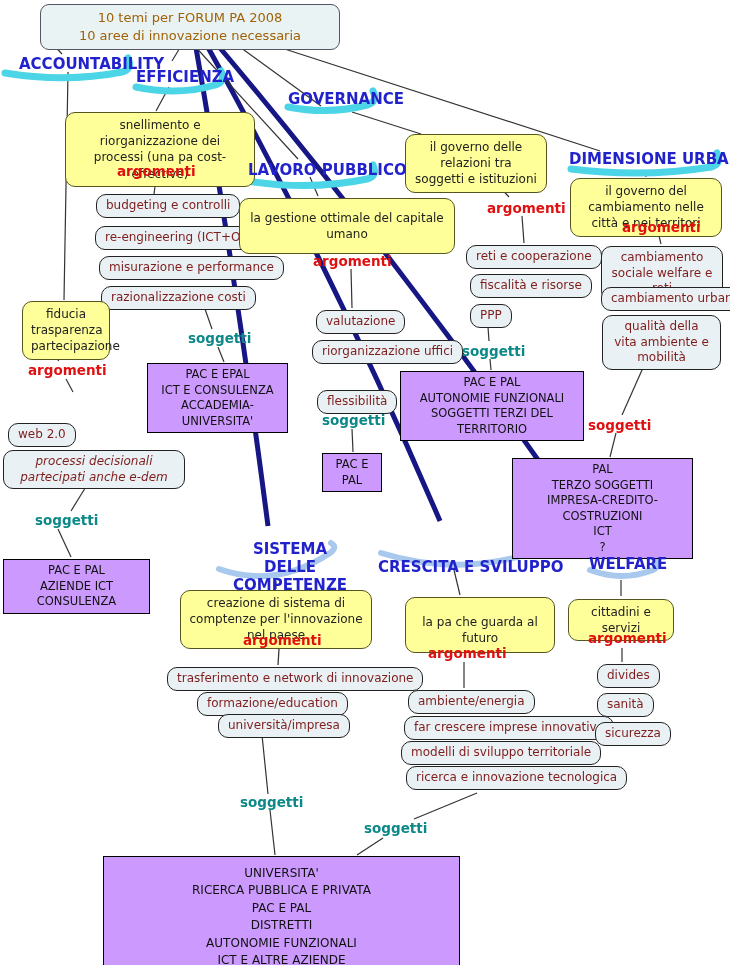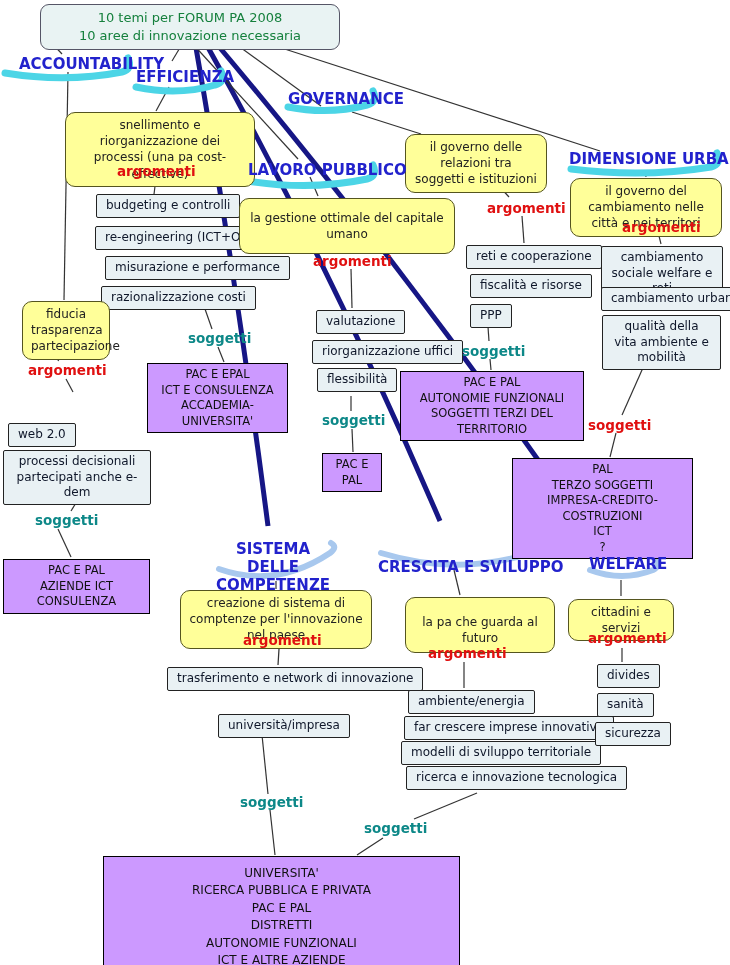--- a/index.html
+++ b/index.html
@@ -1,27 +1,27 @@
 <!DOCTYPE html>
 <html style="--header-blue: #2222cc; --argomenti-red: #e01010; --soggetti-teal: #0d8888; --topic-yellow: #ffff99; --item-fill: #e9f1f4; --subject-purple: #cc99ff; --link-navy: #161685; --thin-line: #333333; --swoosh-cyan: #4cd5e6; --swoosh-blue: #a8c8ee; --title-fill: #e9f3f3;"><head>
 <meta charset="utf-8">
 <style>
   html,body{margin:0;padding:0;background:#fff;}
   #map{position:relative;width:730px;height:965px;background:#ffffff;overflow:hidden;
        font-family:"DejaVu Sans","Liberation Sans",sans-serif;color:#1a1a1a;}
   #links{position:absolute;left:0;top:0;z-index:0;}
   .node{position:absolute;box-sizing:border-box;z-index:2;}
   .title-box{background:var(--title-fill,#e9f3f3);border:1px solid #556;border-radius:9px;
-       font-size:13px;text-align:center;line-height:1.4;padding:4px 8px;color:#15803d;}
+       font-size:13px;text-align:center;line-height:1.4;padding:4px 8px;color:#a16207;}
   .hdr{font-weight:bold;font-size:15px;color:var(--header-blue,#2222cc);white-space:nowrap;z-index:3;}
   .hdr.two{white-space:normal;text-align:center;line-height:1.2;}
   .topic{background:var(--topic-yellow,#ffff99);border:1px solid #55551f;border-radius:10px;
        font-size:12px;text-align:center;padding:4px 8px;line-height:1.35;color:#222;}
-  .item{background:var(--item-fill,#e9f1f4);border:1px solid #222;border-radius:2px;
-       font-size:12px;text-align:center;padding:3px 9px;line-height:1.3;white-space:nowrap;color:#0f172a;}
+  .item{background:var(--item-fill,#e9f1f4);border:1px solid #222;border-radius:10px;
+       font-size:12px;text-align:center;padding:3px 9px;line-height:1.3;white-space:nowrap;color:#7f1d1d;}
   .item.wrap{white-space:normal;}
   .subj{background:var(--subject-purple,#cc99ff);border:1.5px solid #000;font-size:11.5px;
        text-align:center;line-height:1.35;padding:3px 4px;color:#111;}
   .subj.big{font-size:12px;line-height:1.45;padding:8px 4px;}
   .lbl{position:absolute;font-weight:bold;font-size:13.5px;white-space:nowrap;z-index:3;}
   .lbl-a{color:var(--argomenti-red,#e01010);}
   .lbl-s{color:var(--soggetti-teal,#0d8888);}
   .lbl-s.red{color:var(--argomenti-red,#e01010);}
   .thin{stroke:var(--thin-line,#333333);stroke-width:1.2;fill:none;}
   .thick{stroke:var(--link-navy,#161685);stroke-width:5;fill:none;}
@@ -96,53 +96,53 @@
   <div class="node title-box" style="left:40px;top:4px;width:300px;">
     <div>10 temi per FORUM PA 2008</div>
     <div>10 aree di innovazione necessaria</div>
   </div>
 
   <div class="node hdr" style="left:7px;top:55px;margin-left:12px;">ACCOUNTABILITY</div>
   <div class="node hdr" style="left:136px;top:68px;">EFFICIENZA</div>
   <div class="node hdr" style="left:288px;top:90px;">GOVERNANCE</div>
   <div class="node hdr" style="left:248px;top:161px;">LAVORO PUBBLICO</div>
   <div class="node hdr" style="left:569px;top:150px;">DIMENSIONE URBANA</div>
-  <div class="node hdr two" style="left:212px;top:540px;width:122px;">SISTEMA DELLE COMPETENZE</div>
+  <div class="node hdr two" style="left:229px;top:540px;width:122px;">SISTEMA DELLE COMPETENZE</div>
   <div class="node hdr" style="left:378px;top:537px;margin-top:21px;">CRESCITA E SVILUPPO</div>
   <div class="node hdr" style="left:589px;top:555px;">WELFARE</div>
 
   <div class="node topic" style="left:65px;top:112px;width:190px;">snellimento e riorganizzazione dei processi (una pa cost-effective)</div>
   <div class="lbl lbl-a" style="left:117px;top:163px;">argomenti</div>
   <div class="node item" style="left:96px;top:194px;">budgeting e controlli</div>
   <div class="node item" style="left:95px;top:226px;">re-engineering (ICT+ORG)</div>
-  <div class="node item" style="left:105px;top:256px;">misurazione e performance</div>
+  <div class="node item" style="left:99px;top:256px;">misurazione e performance</div>
   <div class="node item" style="left:101px;top:286px;">razionalizzazione costi</div>
   <div class="lbl lbl-s" style="left:188px;top:330px;">soggetti</div>
   <div class="node subj" style="left:147px;top:363px;width:141px;">
     <div>PAC E EPAL</div>
     <div>ICT E CONSULENZA</div>
     <div>ACCADEMIA-UNIVERSITA'</div>
   </div>
 
   <div class="node topic" style="left:22px;top:301px;width:88px;">fiducia trasparenza partecipazione</div>
   <div class="lbl lbl-a" style="left:28px;top:362px;">argomenti</div>
   <div class="node item" style="left:8px;top:423px;">web 2.0</div>
-  <div class="node item wrap" style="left:3px;top:450px;width:148px;">processi decisionali partecipati anche e-dem</div>
+  <div class="node item wrap" style="left:3px;top:450px;width:182px;font-style:italic;">processi decisionali partecipati anche e-dem</div>
   <div class="lbl lbl-s" style="left:35px;top:512px;">soggetti</div>
   <div class="node subj" style="left:3px;top:559px;width:147px;">
     <div>PAC E PAL</div>
     <div>AZIENDE ICT</div>
     <div>CONSULENZA</div>
   </div>
 
   <div class="node topic" style="left:239px;top:198px;width:216px;padding-top:11px;padding-bottom:11px;">la gestione ottimale del capitale umano</div>
   <div class="lbl lbl-a" style="left:313px;top:253px;">argomenti</div>
   <div class="node item" style="left:316px;top:310px;">valutazione</div>
   <div class="node item" style="left:312px;top:340px;">riorganizzazione uffici</div>
-  <div class="node item" style="left:317px;top:368px;">flessibilità</div>
+  <div class="node item" style="left:317px;top:390px;">flessibilità</div>
   <div class="lbl lbl-s" style="left:322px;top:412px;">soggetti</div>
   <div class="node subj" style="left:322px;top:453px;width:60px;">
     <div>PAC E PAL</div>
   </div>
 
   <div class="node topic" style="left:405px;top:134px;width:142px;">il governo delle relazioni tra soggetti e istituzioni</div>
   <div class="lbl lbl-a" style="left:487px;top:200px;">argomenti</div>
   <div class="node item" style="left:466px;top:245px;">reti e cooperazione</div>
   <div class="node item" style="left:470px;top:274px;">fiscalità e risorse</div>
   <div class="node item" style="left:470px;top:304px;">PPP</div>
@@ -163,20 +163,21 @@
     <div>PAL</div>
     <div>TERZO SOGGETTI</div>
     <div>IMPRESA-CREDITO-COSTRUZIONI</div>
     <div>ICT</div>
     <div>?</div>
   </div>
 
   <div class="node topic" style="left:180px;top:590px;width:192px;">creazione di sistema di comptenze per l'innovazione nel paese</div>
   <div class="lbl lbl-a" style="left:243px;top:632px;">argomenti</div>
   <div class="node item" style="left:167px;top:667px;">trasferimento e network di innovazione</div>
+  <div class="node item" style="left:197px;top:692px;">formazione/education</div>
   <div class="node item" style="left:218px;top:714px;">università/impresa</div>
   <div class="lbl lbl-s" style="left:240px;top:794px;">soggetti</div>
 
   <div class="node topic" style="left:405px;top:597px;width:150px;padding-top:16px;padding-bottom:6px;">la pa che guarda al futuro</div>
   <div class="lbl lbl-a" style="left:428px;top:645px;">argomenti</div>
   <div class="node item" style="left:408px;top:690px;">ambiente/energia</div>
   <div class="node item" style="left:404px;top:716px;">far crescere imprese innovative</div>
   <div class="node item" style="left:401px;top:741px;">modelli di sviluppo territoriale</div>
   <div class="node item" style="left:406px;top:766px;">ricerca e innovazione tecnologica</div>
   <div class="lbl lbl-s" style="left:364px;top:820px;">soggetti</div>

